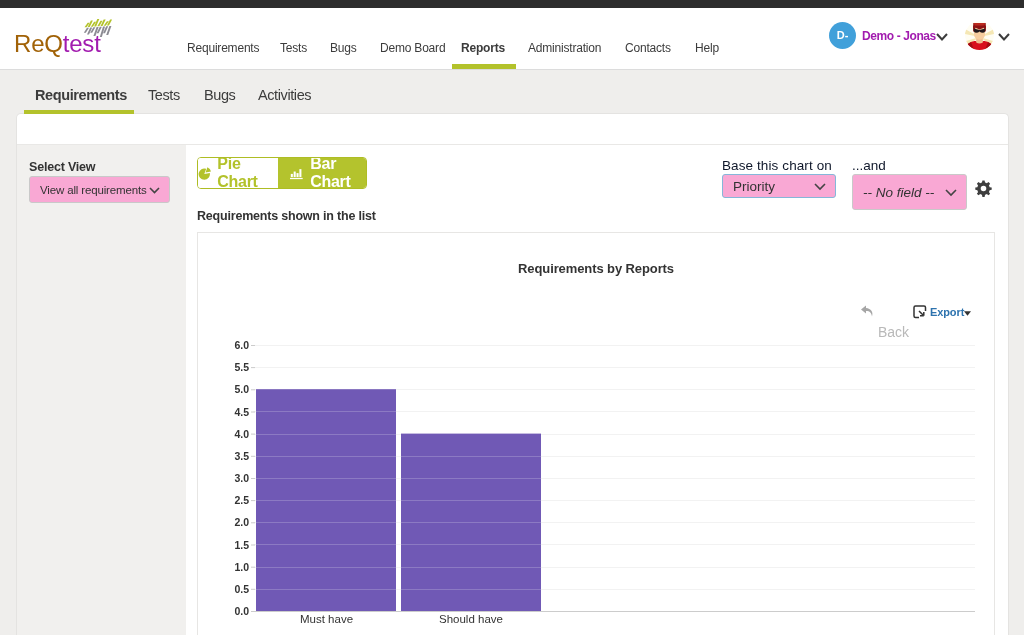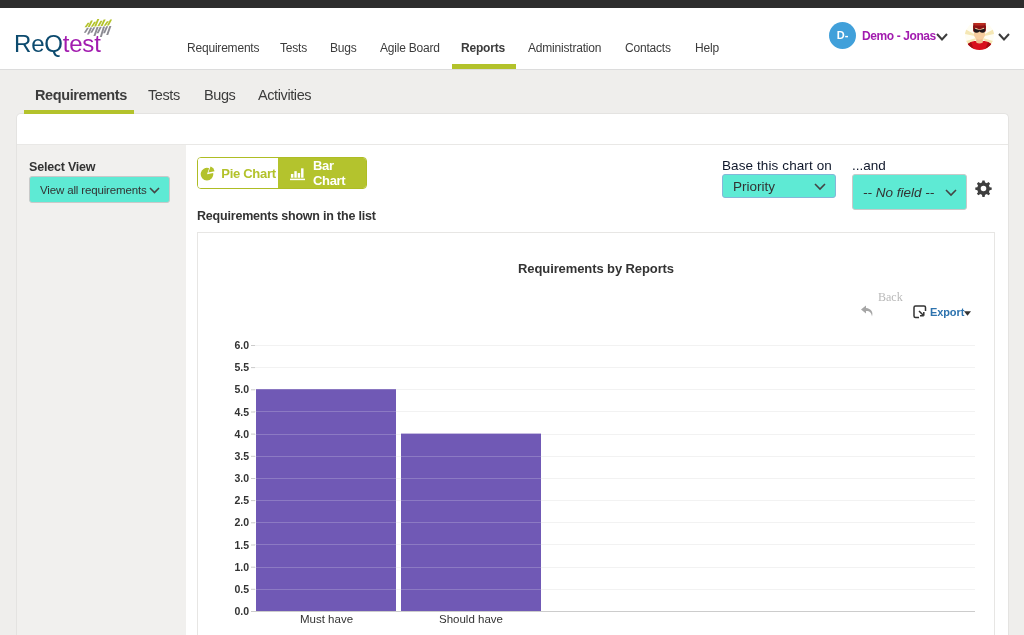--- a/index.html
+++ b/index.html
@@ -7,38 +7,38 @@
 .abs { position:absolute; }
 #topbar { left:0; top:0; width:1024px; height:8px; background:#2d2d2d; }
 #header { left:0; top:8px; width:1024px; height:62px; background:#ffffff; border-bottom:1px solid #dcdcdc; }
 .navitem { position:absolute; top:41px; font-size:12px; letter-spacing:-0.2px; color:#3c3c3c; }
 #greenline-top { left:452px; top:64px; width:64px; height:5px; background:#b3c22b; }
 .tabitem { position:absolute; top:87px; font-size:14.5px; letter-spacing:-0.4px; color:#3c3c3c; }
 #greenline-tab { left:24px; top:110px; width:110px; height:4px; background:#b3c22b; }
 #panel { left:16px; top:113px; width:993px; height:530px; background:#ffffff; border:1px solid #e4e3e1; border-bottom:none; border-radius:5px 5px 0 0; }
 #paneldivider { left:17px; top:144px; width:991px; height:1px; background:#e9e8e6; }
 #sidebar { left:17px; top:145px; width:169px; height:490px; background:#f1f0ee; }
-.sel { position:absolute; background:#5eead4; border:1px solid #c9c9c9; border-radius:3px; font-size:13.5px; color:#333; }
+.sel { position:absolute; background:#f9a8d4; border:1px solid #c9c9c9; border-radius:3px; font-size:13.5px; color:#333; }
 .sel .txt { position:absolute; left:10px; top:50%; transform:translateY(-50%); white-space:nowrap; }
 .chev { position:absolute; right:9px; top:50%; margin-top:-3px; }
 .lbl { position:absolute; font-size:13px; color:#333; font-weight:bold; }
 .lbln { position:absolute; font-size:13px; color:#0f172a; }
 #btngroup { left:197px; top:157px; height:32px; border:1px solid #aebd24; border-radius:4px; overflow:hidden; display:flex; }
-.btn { height:30px; display:flex; align-items:center; justify-content:center; font-size:13px; letter-spacing:-0.3px; font-weight:600; }
+.btn { height:30px; display:flex; align-items:center; justify-content:center; font-size:16px; letter-spacing:-0.3px; font-weight:600; }
 #btnpie { background:#fff; color:#b3c22b; width:80px; }
 #btnbar { background:#b4c32d; color:#fff; width:88px;padding-left:12px; }
 #card { left:197px; top:232px; width:798px; height:410px; background:#fff; border:1px solid #e7e6e4; }
 </style>
 </head>
 <body>
 <div class="abs" id="topbar"></div>
 <div class="abs" id="header"></div>
 
 <div class="abs" style="left:14px; top:32px; font-size:24px; letter-spacing:-0.2px; line-height:1;">
-  <span style="color:#0c4a6e;">ReQ</span><span style="color:#a21caf;">test</span>
+  <span style="color:#a16207;">ReQ</span><span style="color:#a21caf;">test</span>
 </div>
 <svg class="abs" style="left:83px; top:16px;" width="36" height="24" viewBox="0 0 36 24">
     <g fill="#b3c22b">
       <polygon points="4.7,6.7 6.7,6.7 3.5,11.2 1.5,11.2"></polygon>
       <polygon points="7.9,4.4 9.9,4.4 6.7,10.9 4.7,10.9"></polygon>
       <polygon points="11.1,5.7 13.1,5.7 9.9,10.7 7.9,10.7"></polygon>
       <polygon points="14.3,2.9 16.3,2.9 13.1,10.4 11.1,10.4"></polygon>
       <polygon points="17.5,4.7 19.5,4.7 16.3,10.2 14.3,10.2"></polygon>
       <polygon points="20.7,3.4 22.7,3.4 19.5,9.9 17.5,9.9"></polygon>
       <polygon points="23.9,5.2 25.9,5.2 22.7,9.7 20.7,9.7"></polygon>
@@ -52,21 +52,21 @@
       <polygon points="16.8,10.8 18.8,10.8 15.6,17.3 13.6,17.3"></polygon>
       <polygon points="20.0,10.6 22.0,10.6 18.8,21.1 16.8,21.1"></polygon>
       <polygon points="23.2,10.3 25.2,10.3 22.0,17.3 20.0,17.3"></polygon>
       <polygon points="26.4,10.1 28.4,10.1 25.2,19.1 23.2,19.1"></polygon>
     </g>
 </svg>
 
 <div class="navitem" style="left:187px;">Requirements</div>
 <div class="navitem" style="left:280px;">Tests</div>
 <div class="navitem" style="left:330px;">Bugs</div>
-<div class="navitem" style="left:380px;">Agile Board</div>
+<div class="navitem" style="left:380px;">Demo Board</div>
 <div class="navitem" style="left:461px; font-weight:bold;">Reports</div>
 <div class="navitem" style="left:528px;">Administration</div>
 <div class="navitem" style="left:625px;">Contacts</div>
 <div class="navitem" style="left:695px;">Help</div>
 <div class="abs" id="greenline-top"></div>
 
 <div class="abs" style="left:829px; top:22px; width:27px; height:27px; border-radius:50%; background:#41a0da; color:#fff; font-size:11px; font-weight:bold; text-align:center; line-height:27px;">D-</div>
 <div class="abs" style="left:862px; top:29px; font-size:12px; letter-spacing:-0.4px; font-weight:bold; color:#a21caf;">Demo - Jonas</div>
 <svg class="abs" style="left:936px; top:33px;" width="12" height="8" viewBox="0 0 12 8">
     <polyline points="1,1 6,6.5 11,1" fill="none" stroke="#3c3c3c" stroke-width="2"></polyline>
@@ -160,21 +160,21 @@
 <svg class="abs" style="left:975px; top:180px;" width="17" height="17" viewBox="0 0 17 17">
   <path fill="#3f3f3f" d="M8.5,0.5 l1.1,0 l0.45,2.1 a6,6 0 0 1 1.7,0.7 l1.8,-1.2 l1.55,1.55 l-1.2,1.8 a6,6 0 0 1 0.7,1.7 l2.1,0.45 l0,2.2 l-2.1,0.45 a6,6 0 0 1 -0.7,1.7 l1.2,1.8 l-1.55,1.55 l-1.8,-1.2 a6,6 0 0 1 -1.7,0.7 l-0.45,2.1 l-2.2,0 l-0.45,-2.1 a6,6 0 0 1 -1.7,-0.7 l-1.8,1.2 l-1.55,-1.55 l1.2,-1.8 a6,6 0 0 1 -0.7,-1.7 l-2.1,-0.45 l0,-2.2 l2.1,-0.45 a6,6 0 0 1 0.7,-1.7 l-1.2,-1.8 l1.55,-1.55 l1.8,1.2 a6,6 0 0 1 1.7,-0.7 l0.45,-2.1 Z M8.5,5.7 a2.8,2.8 0 1 0 0,5.6 a2.8,2.8 0 1 0 0,-5.6 Z"></path>
 </svg>
 
 <div class="abs" id="card"></div>
 <div class="abs" style="left:197px; top:261px; width:798px; text-align:center; font-size:13px; letter-spacing:-0.1px; font-weight:bold; color:#333;">Requirements by Reports</div>
 
 <svg class="abs" style="left:860px; top:305px;" width="14" height="13" viewBox="0 0 14 13">
   <path d="M6,0.5 L1,4.5 L6,8.5 L6,6 C10,6 11.5,8 12,11.5 C13.5,7 11,3.5 6,3 Z" fill="#a6a6a6"></path>
 </svg>
-<div class="abs" style="left:878px; top:290px; font-size:12px; color:#b9b9b9;font-family:Liberation Serif, serif;">Back</div>
+<div class="abs" style="left:878px; top:324px; font-size:14px; color:#b9b9b9;">Back</div>
 <svg class="abs" style="left:913px; top:305px;" width="14" height="14" viewBox="0 0 14 14">
   <rect x="1" y="1" width="11.5" height="11.5" rx="1.5" fill="none" stroke="#333" stroke-width="1.5"></rect>
   <rect x="6" y="6" width="8" height="8" fill="#fff"></rect>
   <path d="M6,6 L10.8,10.8 M10.8,10.8 L10.8,7 M10.8,10.8 L7,10.8" stroke="#333" stroke-width="1.5" fill="none"></path>
 </svg>
 <div class="abs" style="left:930px; top:306px; font-size:11px; letter-spacing:-0.1px; font-weight:bold; color:#2d73ae;">Export</div>
 <svg class="abs" style="left:964px; top:311px;" width="7" height="5" viewBox="0 0 8 5">
     <polygon points="0,0 8,0 4,5" fill="#333"></polygon>
   </svg>
 

